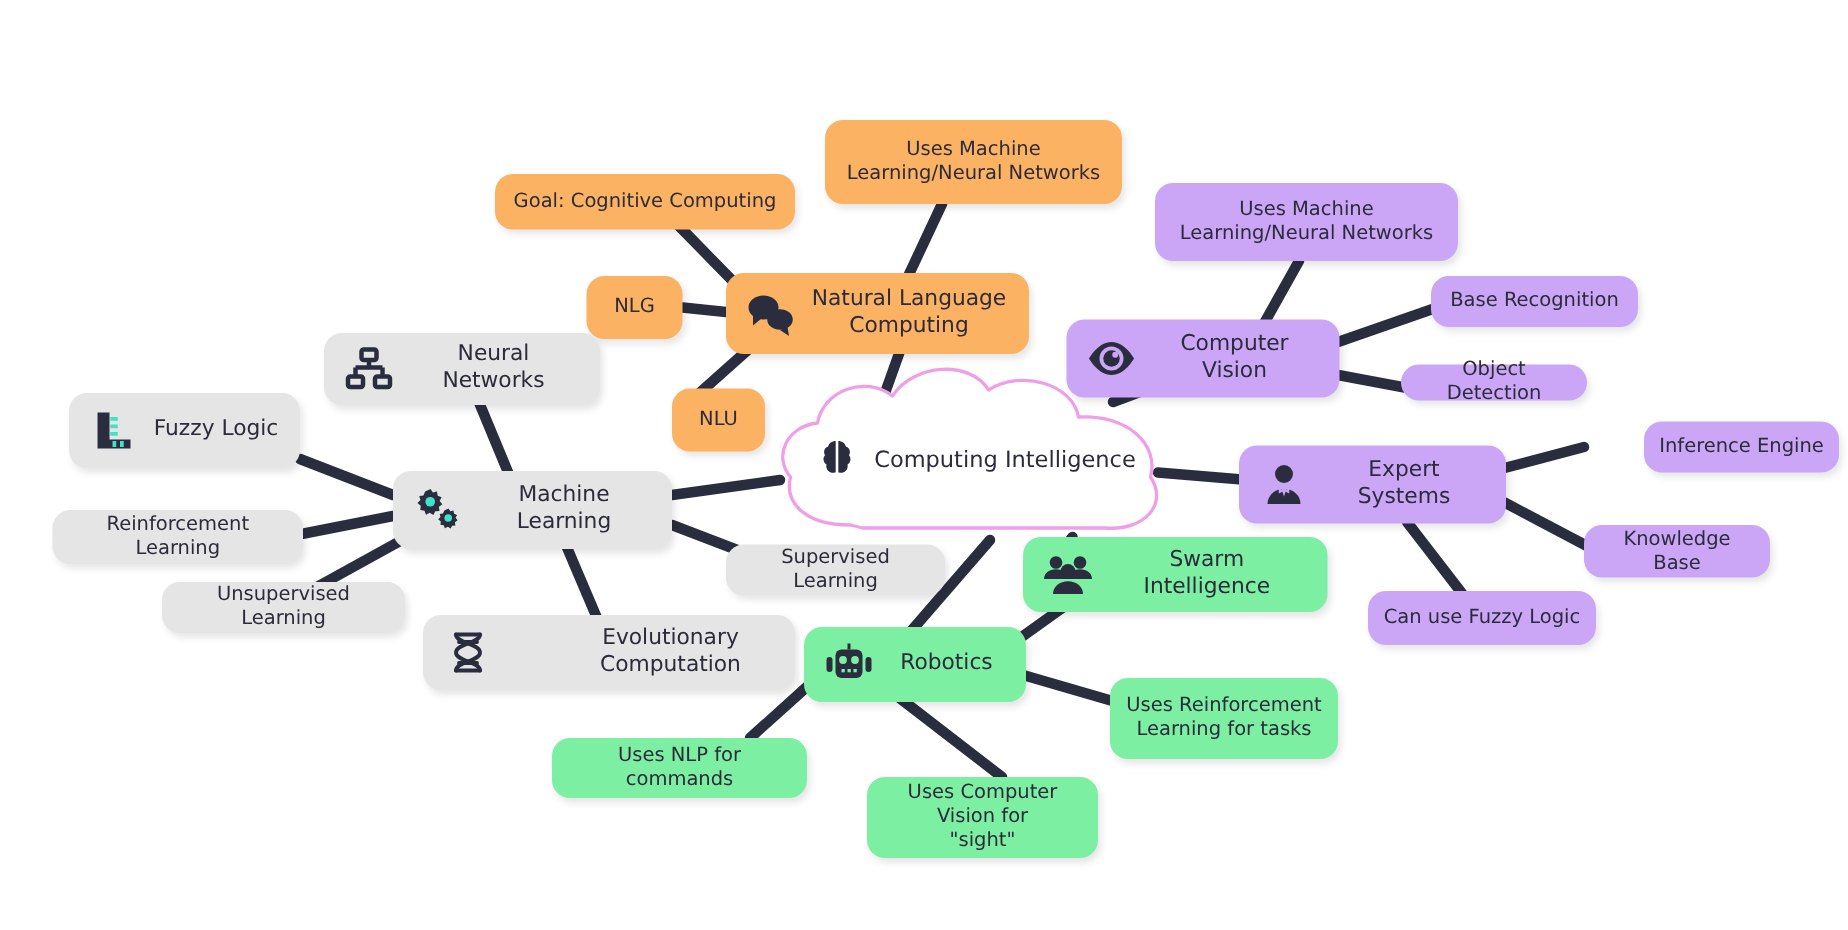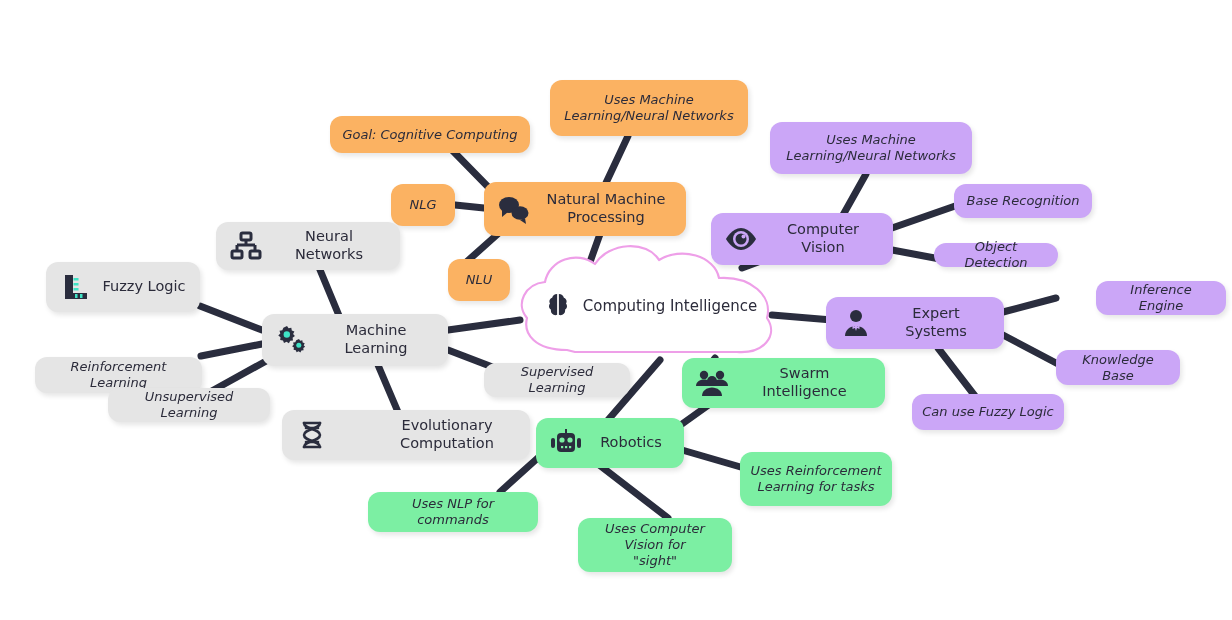--- a/index.html
+++ b/index.html
@@ -28,21 +28,21 @@
   }
   .node.with-icon .lbl{flex:1 1 auto;text-align:center;padding-right:4px;}
   .ico svg{display:block;}
 
   .teal{background:#e5e5e5;}
   .orange{background:#FBB262;}
   .purple{background:#CBA6F7;}
   .green{background:#7CEFA3;}
 
   .t-main{font-size:14.5px;}
-  .t-sub{font-size:13px;font-style:italic;}
+  .t-sub{font-size:13px;}
 
   
   #cloud{position:absolute;z-index:2;left:505px;top:238px;width:290px;height:135px;}
   #cloud-label{
     position:absolute;z-index:4;left:505px;top:238px;width:290px;height:135px;
     display:flex;align-items:center;justify-content:center;
     pointer-events:none;
   }
   #cloud-label .inner{display:flex;align-items:center;gap:10px;}
   #cloud-label .txt{font-size:15px;color:#2b2b3a;}
@@ -115,21 +115,21 @@
 
   <div class="node orange with-icon t-main" style="left:484px;top:182px;width:202px;height:54px;">
     <span class="ico">
       <svg width="34" height="30" viewBox="0 0 34 30" fill="#2A2D3E">
         <ellipse cx="12" cy="11" rx="10" ry="8"></ellipse>
         <path d="M5 16 l0 7 l6 -5 z"></path>
         <ellipse cx="23" cy="19" rx="8.5" ry="6.8"></ellipse>
         <path d="M28 24 l1 6 l-6 -4 z"></path>
       </svg>
     </span>
-    <span class="lbl">Natural Machine Processing</span>
+    <span class="lbl">Natural Language Computing</span>
   </div>
 
   <div class="node orange t-sub" style="left:330px;top:116px;width:200px;height:37px;">
     <span class="lbl">Goal: Cognitive Computing</span>
   </div>
 
   <div class="node orange t-sub" style="left:550px;top:80px;width:198px;height:56px;white-space:pre-line;">
     <span class="lbl">Uses Machine
 Learning/Neural Networks</span>
   </div>
@@ -226,21 +226,21 @@
         <rect x="12.5" y="6" width="5" height="2.5" fill="#3FE3C6"></rect>
         <rect x="12.5" y="11" width="5" height="2.5" fill="#3FE3C6"></rect>
         <rect x="12.5" y="16" width="5" height="2.5" fill="#3FE3C6"></rect>
         <rect x="14" y="22" width="2.5" height="4" fill="#3FE3C6"></rect>
         <rect x="19" y="22" width="2.5" height="4" fill="#3FE3C6"></rect>
       </svg>
     </span>
     <span class="lbl">Fuzzy Logic</span>
   </div>
 
-  <div class="node teal t-sub" style="left:35px;top:340px;width:167px;height:36px;margin-top:17px;">
+  <div class="node teal t-sub" style="left:35px;top:340px;width:167px;height:36px;">
     <span class="lbl">Reinforcement Learning</span>
   </div>
 
   <div class="node teal t-sub" style="left:108px;top:388px;width:162px;height:34px;">
     <span class="lbl">Unsupervised Learning</span>
   </div>
 
   <div class="node teal t-sub" style="left:484px;top:363px;width:146px;height:34px;">
     <span class="lbl">Supervised Learning</span>
   </div>

